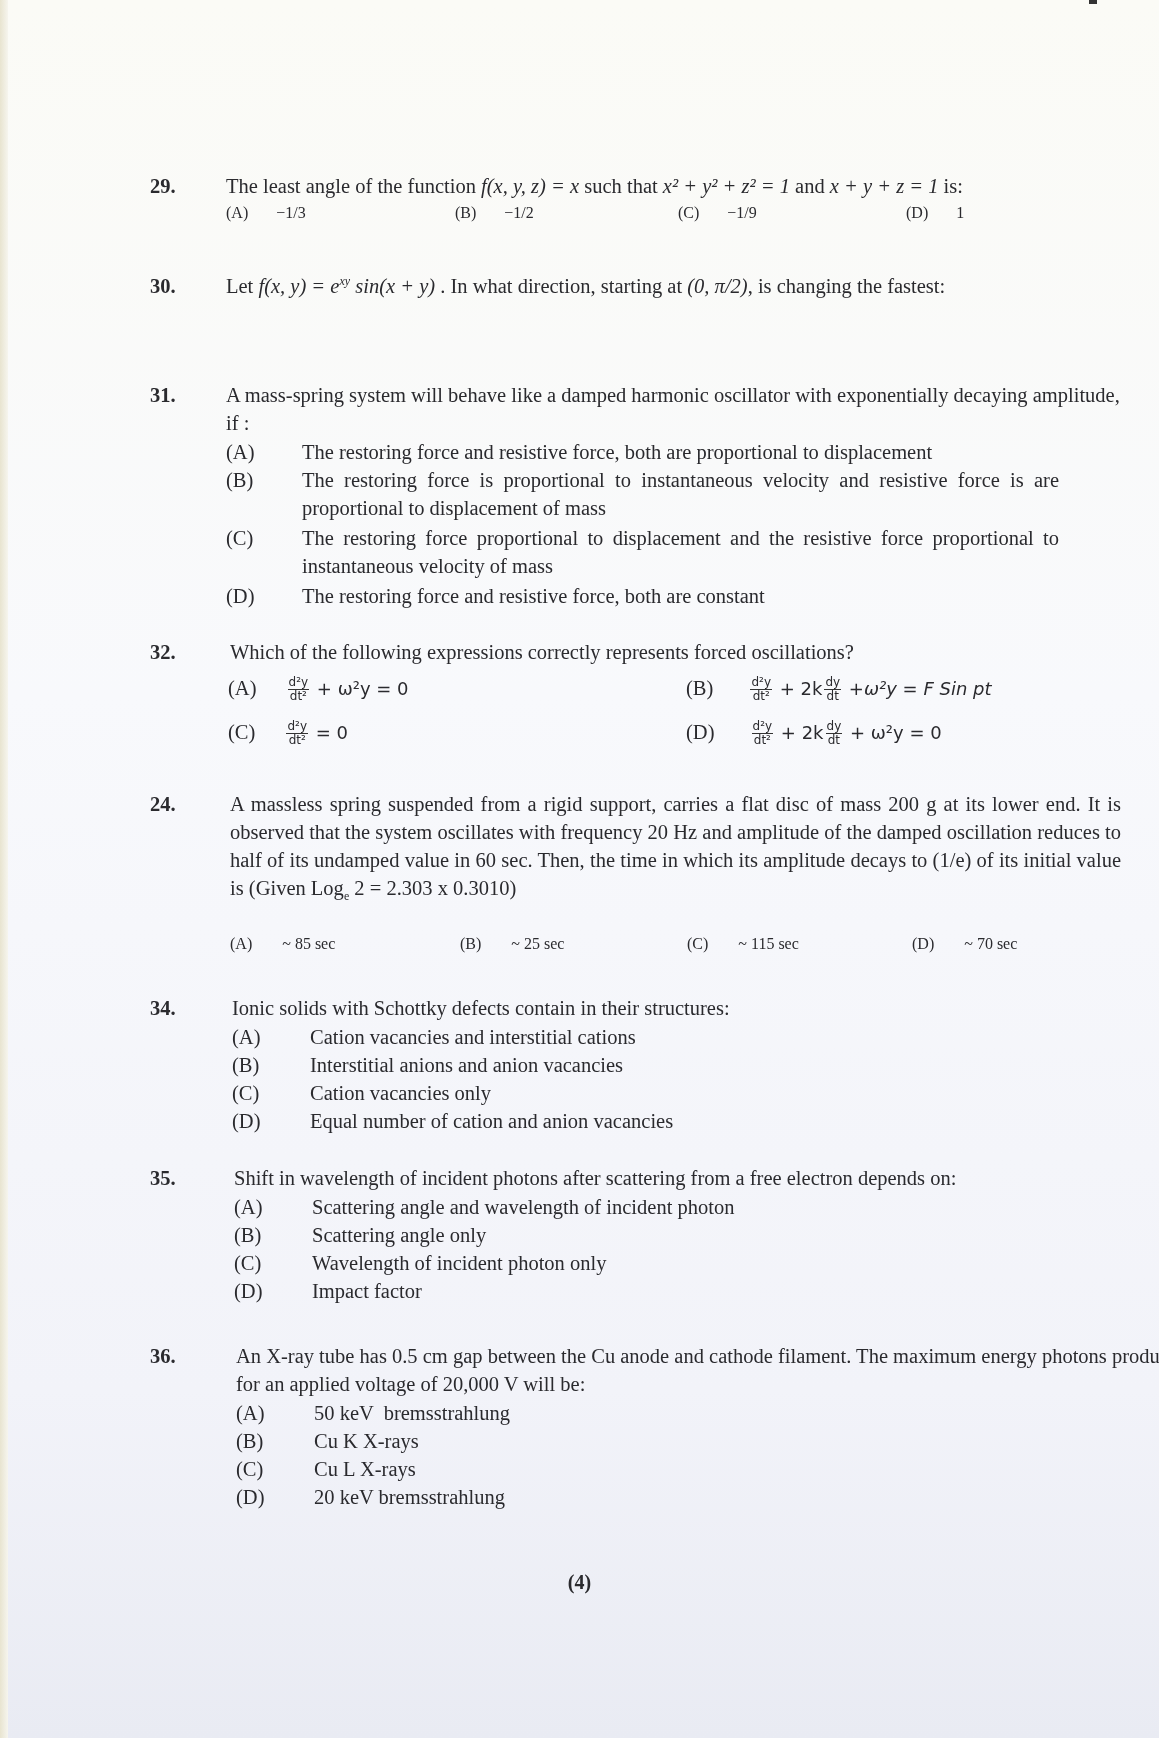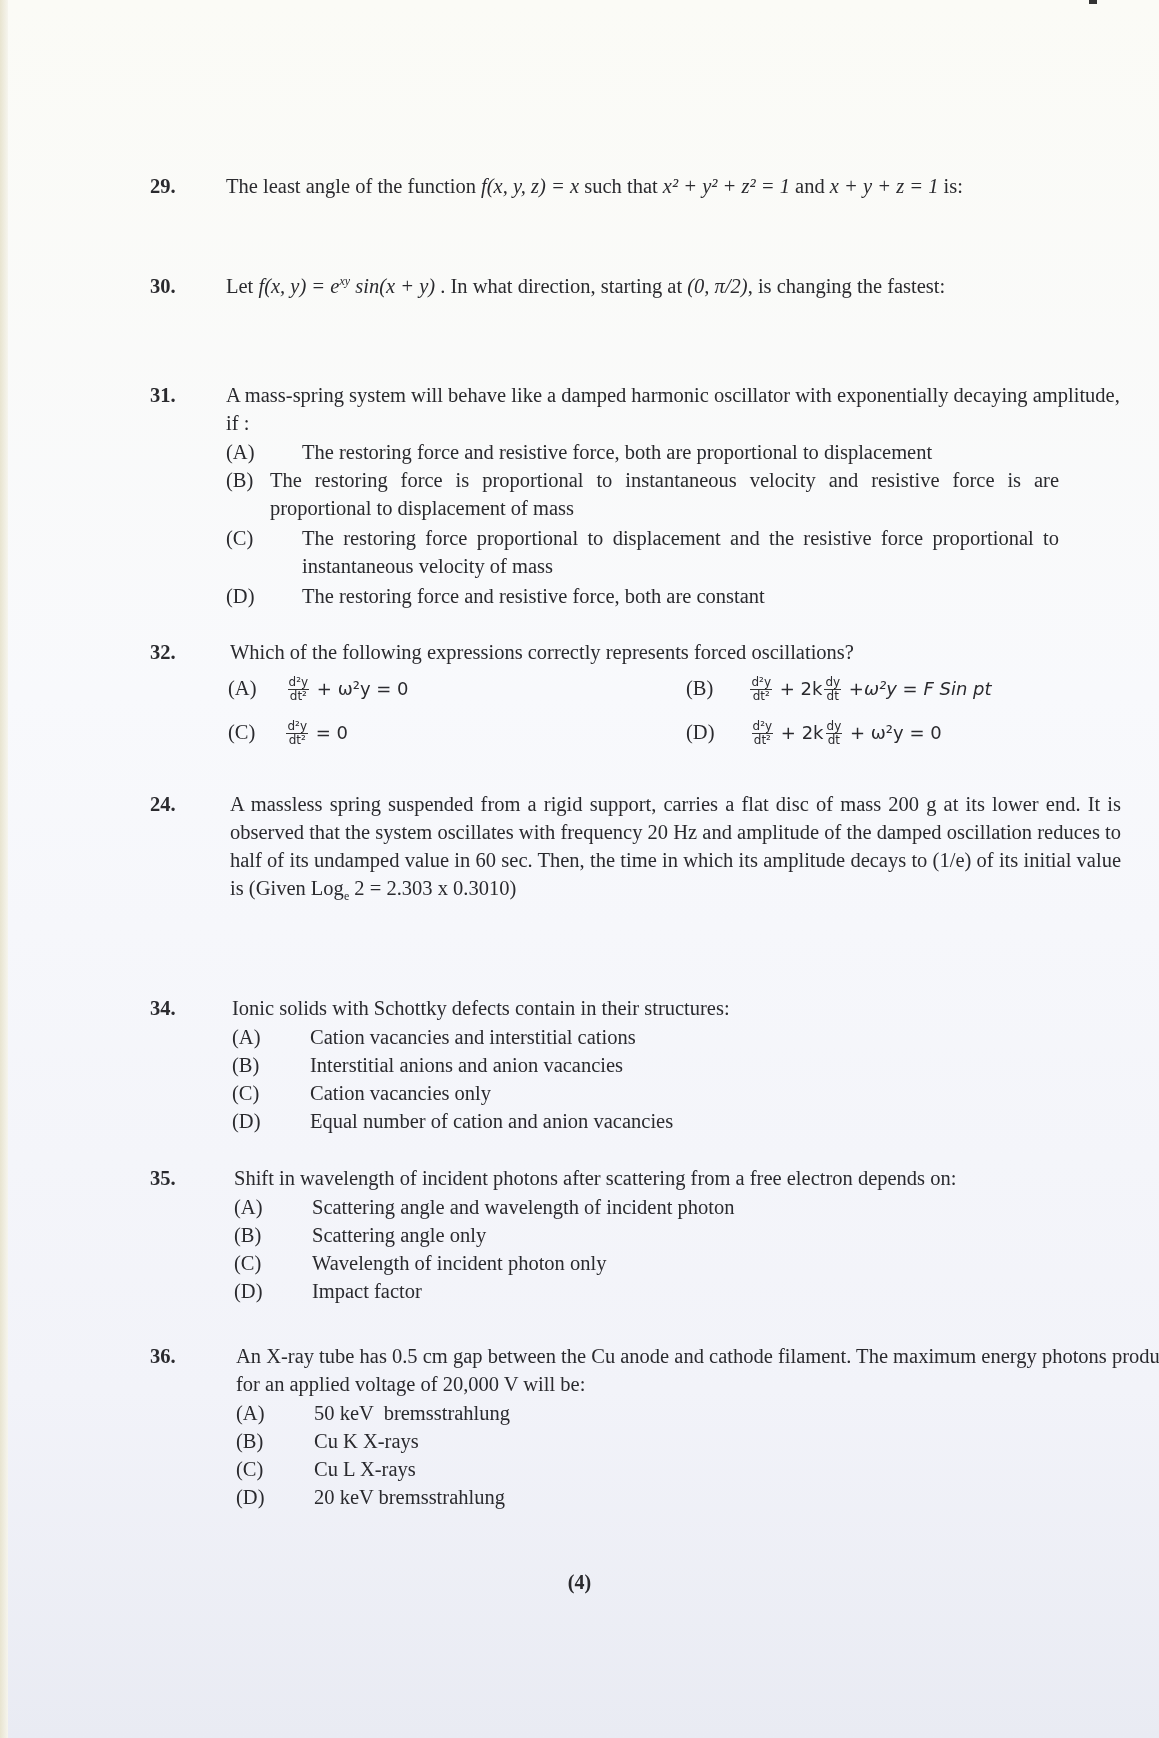--- a/index.html
+++ b/index.html
@@ -45,39 +45,45 @@
 <div class="page">
   <div class="edge-left"></div>
   <div class="corner-mark"></div>
 
   <div class="q" style="top:172px;">
     <span class="qnum" style="top:0;">29.</span>
     <div class="qtext" style="top:0; white-space:nowrap;">
       <span>The least angle of the function </span><span class="it">f(x, y, z) = x</span><span> such that </span><span class="it">x² + y² + z² = 1</span><span> and </span><span class="it">x + y + z = 1</span><span> is:</span>
     </div>
   </div>
+  <div class="opt-row" style="top:204px;">
+    <span class="opt-inline" style="left:226px;"><span class="opt-label">(A)</span><span class="opt-val" style="margin-left:28px;">−1/3</span></span>
+    <span class="opt-inline" style="left:455px;"><span class="opt-label">(B)</span><span class="opt-val" style="margin-left:28px;">−1/2</span></span>
+    <span class="opt-inline" style="left:678px;"><span class="opt-label">(C)</span><span class="opt-val" style="margin-left:28px;">−1/9</span></span>
+    <span class="opt-inline" style="left:906px;"><span class="opt-label">(D)</span><span class="opt-val" style="margin-left:28px;">1</span></span>
+  </div>
 
   <div class="q" style="top:272px;">
     <span class="qnum" style="top:0;">30.</span>
     <div class="qtext" style="top:0; white-space:nowrap;">
       <span>Let </span><span class="it">f(x, y) = e</span><sup class="it">xy</sup><span class="it"> sin(x + y)</span><span> . In what direction, starting at </span><span class="it">(0, π/2)</span><span>, is changing the fastest:</span>
     </div>
   </div>
 
   <div class="q" style="top:381px;">
     <span class="qnum" style="top:0;">31.</span>
     <div class="qtext" style="top:0;">A mass-spring system will behave like a damped harmonic oscillator with exponentially decaying amplitude, if :</div>
   </div>
   <div class="opt-block" style="left:226px; top:438px; font-size:20.5px; line-height:28px;">
     <span class="opt-label">(A)</span>
     <span class="opt-val" style="margin-left:76px;">The restoring force and resistive force, both are proportional to displacement</span>
   </div>
   <div class="opt-block" style="left:226px; top:466px; font-size:20.5px; line-height:28px;">
     <span class="opt-label">(B)</span>
-    <span class="opt-val" style="margin-left:44px;">The restoring force is proportional to instantaneous velocity and resistive force is are proportional to displacement of mass</span>
+    <span class="opt-val" style="margin-left:76px;">The restoring force is proportional to instantaneous velocity and resistive force is are proportional to displacement of mass</span>
   </div>
   <div class="opt-block" style="left:226px; top:524px; font-size:20.5px; line-height:28px;">
     <span class="opt-label">(C)</span>
     <span class="opt-val" style="margin-left:76px;">The restoring force proportional to displacement and the resistive force proportional to instantaneous velocity of mass</span>
   </div>
   <div class="opt-block" style="left:226px; top:582px; font-size:20.5px; line-height:28px;">
     <span class="opt-label">(D)</span>
     <span class="opt-val" style="margin-left:76px;">The restoring force and resistive force, both are constant</span>
   </div>
 
@@ -102,20 +108,26 @@
     </span>
     <span class="opt-inline" style="left:686px;">
       <span class="opt-label">(D)</span>
       <span class="math" style="margin-left:30px;"><span class="frac"><span class="num">d²y</span><span class="den">dt²</span></span><span> + 2k</span><span class="frac"><span class="num">dy</span><span class="den">dt</span></span><span> + ω²y = 0</span></span>
     </span>
   </div>
 
   <div class="q" style="top:790px;">
     <span class="qnum" style="top:0;">24.</span>
     <div class="qtext justify" style="top:0; left:230px;"><span>A massless spring suspended from a rigid support, carries a flat disc of mass 200 g at its lower end. It is observed that the system oscillates with frequency 20 Hz and amplitude of the damped oscillation reduces to half of its undamped value in 60 sec. Then, the time in which its amplitude decays to (1/e) of its initial value is (Given Log</span><sub>e</sub><span> 2 = 2.303 x 0.3010)</span></div>
+  </div>
+  <div class="opt-row" style="top:935px;">
+    <span class="opt-inline" style="left:230px;"><span class="opt-label">(A)</span><span class="opt-val" style="margin-left:30px;">~ 85 sec</span></span>
+    <span class="opt-inline" style="left:460px;"><span class="opt-label">(B)</span><span class="opt-val" style="margin-left:30px;">~ 25 sec</span></span>
+    <span class="opt-inline" style="left:687px;"><span class="opt-label">(C)</span><span class="opt-val" style="margin-left:30px;">~ 115 sec</span></span>
+    <span class="opt-inline" style="left:912px;"><span class="opt-label">(D)</span><span class="opt-val" style="margin-left:30px;">~ 70 sec</span></span>
   </div>
 
   <div class="q" style="top:994px;">
     <span class="qnum" style="top:0;">34.</span>
     <div class="qtext" style="top:0; left:232px;">Ionic solids with Schottky defects contain in their structures:</div>
   </div>
   <div class="opt-line q" style="top:1023px; left:232px;">
       <span class="opt-label">(A)</span>
       <span class="opt-val" style="left:78px;">Cation vacancies and interstitial cations</span>
     </div>

